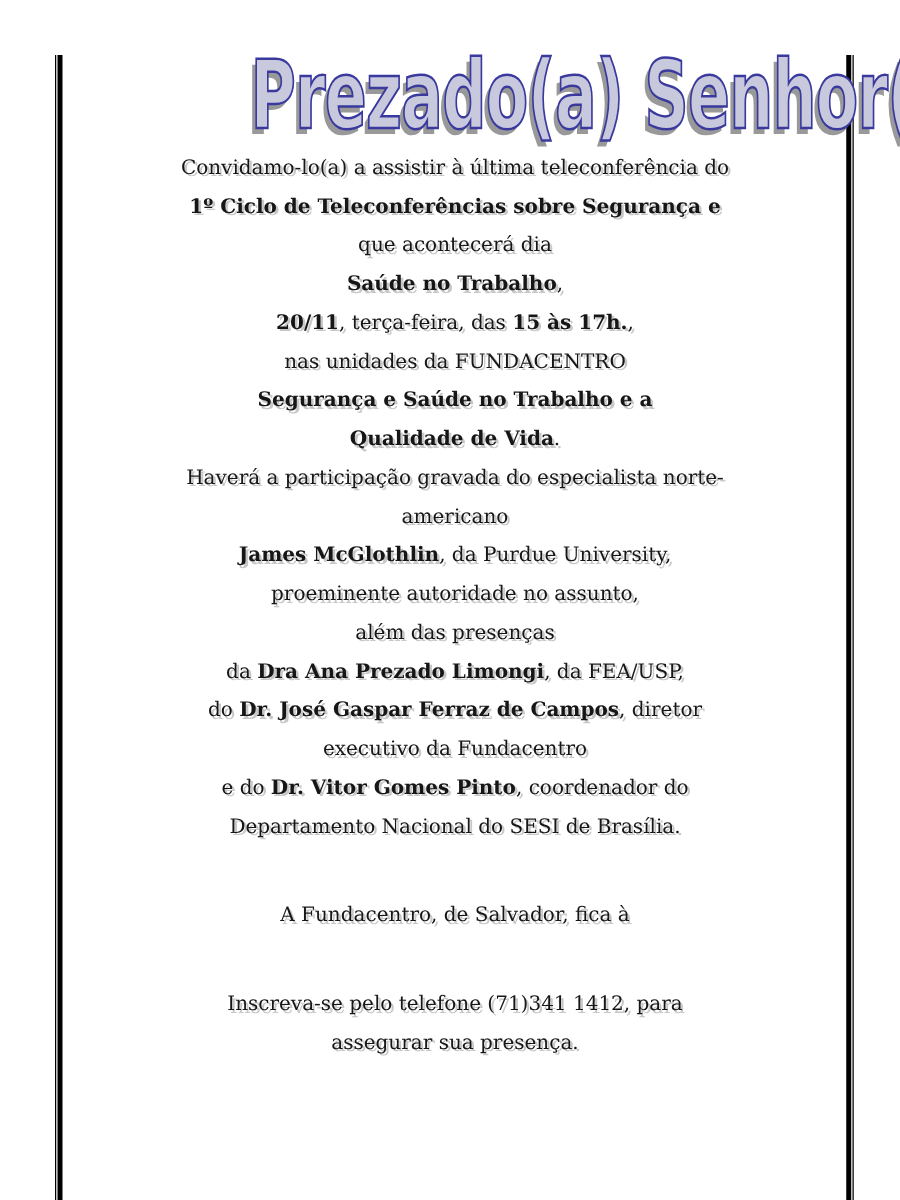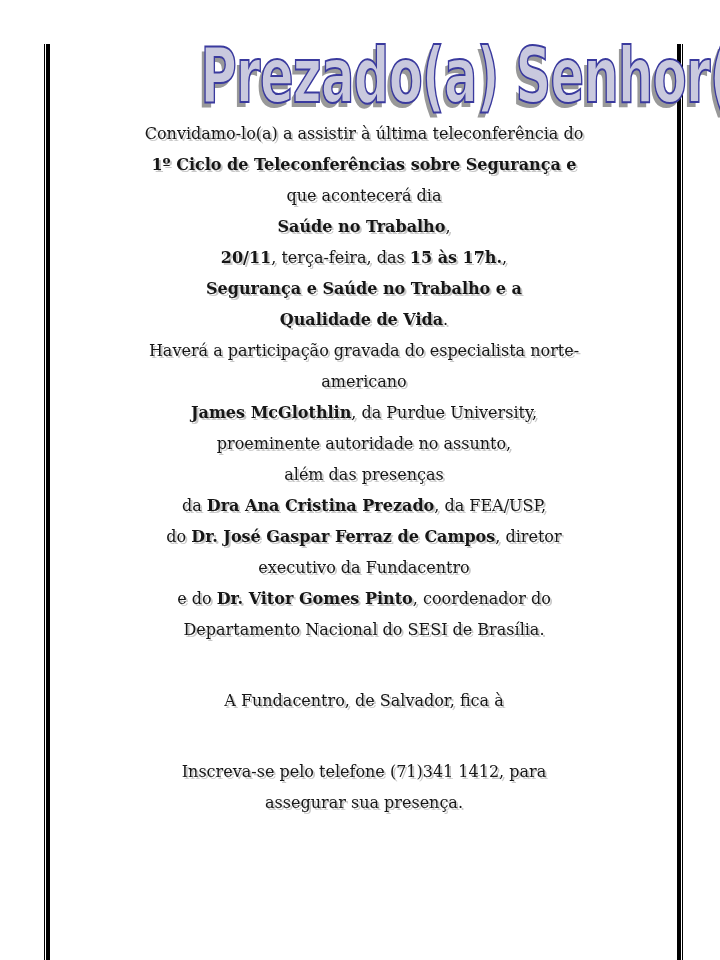--- a/index.html
+++ b/index.html
@@ -68,28 +68,29 @@
 <div class="title-wrap">
   <span class="title-text" style="transform: scaleX(0.652);">Prezado(a) Senhor(a)</span>
 </div>
 
 <div class="content" id="content">
     <div class="line"><span>Convidamo-lo(a) a assistir à última teleconferência do</span></div>
     <div class="line"><b>1º Ciclo de Teleconferências sobre Segurança e</b></div>
     <div class="line"><span>que acontecerá dia</span></div>
     <div class="line"><b>Saúde no Trabalho</b><span>,</span></div>
     <div class="line"><b>20/11</b><span>, terça-feira, das </span><b>15 às 17h.</b><span>,</span></div>
+    <div class="line"><span>nas unidades da FUNDACENTRO</span></div>
     <div class="line"><b>Segurança e Saúde no Trabalho e a</b></div>
     <div class="line"><b>Qualidade de Vida</b><span>.</span></div>
     <div class="line"><span>Haverá a participação gravada do especialista norte-</span></div>
     <div class="line"><span>americano</span></div>
     <div class="line"><b>James McGlothlin</b><span>, da Purdue University,</span></div>
     <div class="line"><span>proeminente autoridade no assunto,</span></div>
     <div class="line"><span>além das presenças</span></div>
-    <div class="line"><span>da </span><b>Dra Ana Cristina Prezado</b><span>, da FEA/USP,</span></div>
+    <div class="line"><span>da </span><b>Dra Ana Prezado Limongi</b><span>, da FEA/USP,</span></div>
     <div class="line"><span>do </span><b>Dr. José Gaspar Ferraz de Campos</b><span>, diretor</span></div>
     <div class="line"><span>executivo da Fundacentro</span></div>
     <div class="line"><span>e do </span><b>Dr. Vitor Gomes Pinto</b><span>, coordenador do</span></div>
     <div class="line"><span>Departamento Nacional do SESI de Brasília.</span></div>
     <div class="blank-line"></div>
     <div class="line"><span>A Fundacentro, de Salvador, fica à</span></div>
     <div class="blank-line"></div>
     <div class="line"><span>Inscreva-se pelo telefone (71)341 1412, para</span></div>
     <div class="line"><span>assegurar sua presença.</span></div>
   </div>

